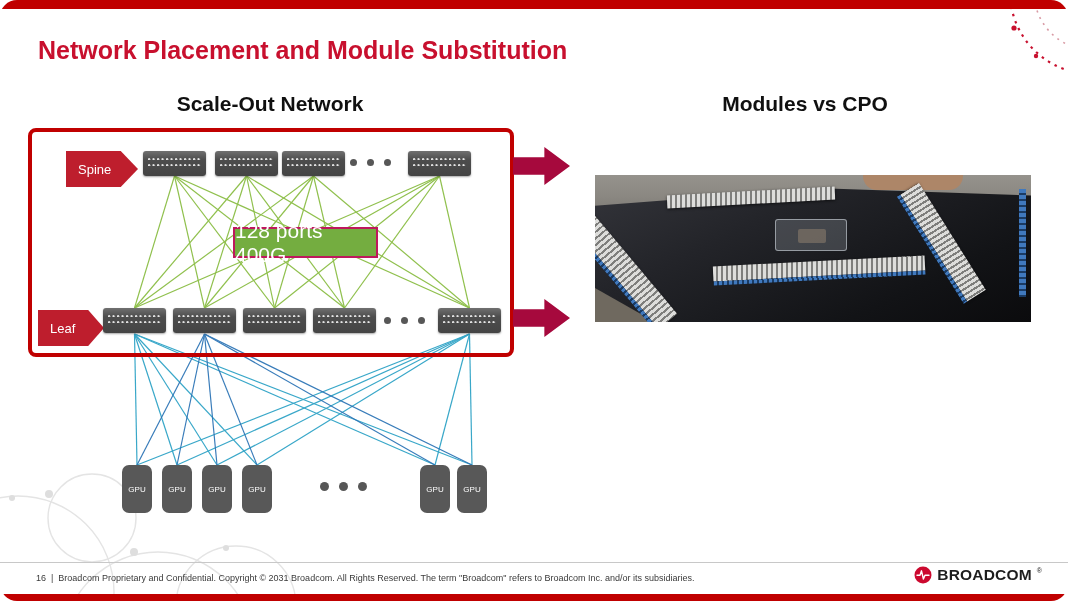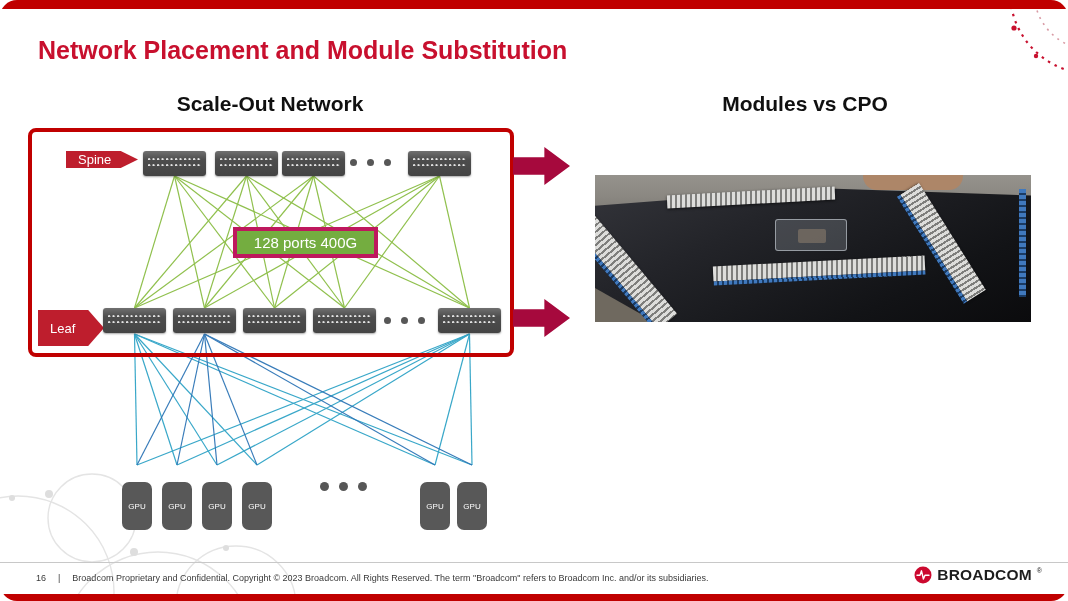--- a/index.html
+++ b/index.html
@@ -14,40 +14,40 @@
   svg.links { z-index:1; }
 
   .title { position:absolute; left:38px; top:36px; font-size:25px; font-weight:bold; color:#C8102E; z-index:3; }
   .heading { position:absolute; font-size:21px; font-weight:bold; color:#101010; text-align:center; z-index:3; }
   .heading-left { left:90px; top:92px; width:360px; }
   .heading-right { left:640px; top:92px; width:330px; }
 
   .redbox { position:absolute; left:28px; top:128px; width:486px; height:229px; border:4px solid #C00000; border-radius:8px; z-index:2; background:transparent; }
 
   .tag { position:absolute; background:#BE1E2D; color:#fff; font-size:13px; display:flex; align-items:center; padding-left:12px; z-index:3; clip-path:polygon(0 0,76% 0,100% 50%,76% 100%,0 100%); }
-  .spine-tag { left:66px; top:151px; width:72px; height:17px; }
+  .spine-tag { left:66px; top:151px; width:72px; height:36px; }
   .leaf-tag  { left:38px; top:310px; width:66px; height:36px; }
 
   .switch { position:absolute; width:63px; height:25px; background:linear-gradient(180deg,#707070,#4d4d4d 35%,#444444); border-radius:3px; z-index:3; box-shadow:0 1px 2px rgba(0,0,0,.35); }
   .switch::after { content:""; position:absolute; left:5px; right:5px; top:7px; bottom:6px;
     background-image:radial-gradient(circle at 1.2px 1.2px,#e6e6e6 .9px,transparent 1.3px);
     background-size:4.5px 6px; }
 
   .dots { position:absolute; display:flex; gap:10px; z-index:3; }
   .dots i { display:block; width:7px; height:7px; border-radius:50%; background:#575757; }
   .gpu-dots i { width:9px; height:9px; }
 
-  .portsbox { position:absolute; left:233px; top:227px; width:145px; height:31px; background:#74AD40; border:4px solid #be185d; color:#fff; font-size:15px; display:flex; align-items:center; justify-content:center; z-index:3; }
+  .portsbox { position:absolute; left:233px; top:227px; width:145px; height:31px; background:#74AD40; border:2px solid #be185d; color:#fff; font-size:21px; display:flex; align-items:center; justify-content:center; z-index:3; }
 
   .big-arrow { position:absolute; width:57px; height:38px; background:#A6093D; z-index:3;
     clip-path:polygon(0 27%,55% 27%,55% 0,100% 50%,55% 100%,55% 73%,0 73%); }
   .arrow-spine { left:513px; top:147px; }
   .arrow-leaf  { left:513px; top:299px; }
 
-  .gpu { position:absolute; width:30px; height:48px; background:#585858; border-radius:7px; color:#fff; font-size:8px; display:flex; align-items:center; justify-content:center; z-index:3;margin-top:17px; }
+  .gpu { position:absolute; width:30px; height:48px; background:#585858; border-radius:7px; color:#fff; font-size:8px; display:flex; align-items:center; justify-content:center; z-index:3; }
 
   
   .photo { position:absolute; left:595px; top:175px; width:436px; height:147px; z-index:2; overflow:hidden;
     background:linear-gradient(180deg,#95928c 0%,#8b8882 14%,#7e7b76 26%,#6f6c67 100%); }
   .ph-hand { position:absolute; left:268px; top:0; width:100px; height:15px; background:#ad8668; border-radius:0 0 14px 14px; }
   .ph-cloth { position:absolute; left:0; top:0; width:100%; height:100%;
     clip-path:polygon(0 21%,52% 9%,100% 14%,100% 100%,0 100%);
     background:linear-gradient(155deg,#35363c 0%,#232429 35%,#121316 75%,#0b0b0d 100%); }
   .ph-floor { position:absolute; left:0; bottom:0; width:60px; height:34px; clip-path:polygon(0 0,100% 100%,0 100%); background:#6f695f; }
   .strip { position:absolute; background:repeating-linear-gradient(90deg,#dddddb 0 3px,#7e7e7c 3px 5px); box-shadow:0 1px 3px rgba(0,0,0,.6); }
@@ -57,21 +57,21 @@
   .strip-2 { left:-4px;  top:36px; width:134px; height:24px; transform:rotate(50deg); transform-origin:0 0; }
   .strip-3 { left:118px; top:86px; width:212px; height:15px; transform:rotate(-3deg); }
   .strip-4 { left:324px; top:8px;  width:126px; height:22px; transform:rotate(58deg); transform-origin:0 0; }
   .blue-col { position:absolute; left:424px; top:14px; width:7px; height:108px;
     background:repeating-linear-gradient(180deg,#4079be 0 4px,#1a3b64 4px 6px); }
   .ph-case { position:absolute; left:180px; top:44px; width:72px; height:32px; background:rgba(195,203,212,.22);
     border:1px solid rgba(220,227,235,.55); border-radius:3px; }
   .ph-case::after { content:""; position:absolute; left:22px; top:9px; width:28px; height:14px; background:rgba(130,118,105,.65); border-radius:2px; }
 
   .footer-line { position:absolute; left:0; top:562px; width:100%; height:1px; background:#c8c8c8; z-index:3; }
-  .footer { position:absolute; left:36px; top:573px; z-index:3; font-size:9px; color:#3a3a3a; display:flex; align-items:center; gap:12px; white-space:nowrap; }
+  .footer { position:absolute; left:36px; top:573px; z-index:3; font-size:9px; color:#3a3a3a; display:flex; align-items:center; gap:5px; white-space:nowrap; }
 
   .logo { position:absolute; right:26px; top:566px; z-index:3; display:flex; align-items:flex-start; gap:5px;justify-content:space-between; }
   .logo-text { font-weight:bold; font-size:15.5px; color:#1d1d1d; letter-spacing:.2px; line-height:18px; }
   .reg { font-size:7px; color:#1d1d1d; margin-top:1px; }
 </style>
 </head>
 <body>
 
 <div class="slide">
 
@@ -216,21 +216,21 @@
     <div class="strip blue strip-3"></div>
     <div class="strip blue strip-4"></div>
     <div class="blue-col"></div>
     <div class="ph-case"></div>
   </div>
 
   <div class="footer-line"></div>
   <div class="footer">
     <span>16</span>
     <span>|</span>
-    <span>Broadcom Proprietary and Confidential.  Copyright © 2023 Broadcom.  All Rights Reserved. The term "Broadcom" refers to Broadcom Inc. and/or its subsidiaries.</span>
+    <span>Broadcom Proprietary and Confidential.  Copyright © 2031 Broadcom.  All Rights Reserved. The term "Broadcom" refers to Broadcom Inc. and/or its subsidiaries.</span>
   </div>
 
   <div class="logo">
     <svg width="18" height="18" viewBox="0 0 18 18">
       <circle cx="9" cy="9" r="8.5" fill="#CC092F"></circle>
       <polyline points="3,9.2 6,9.2 7.5,4.8 9.4,13 11,9.2 15,9.2" fill="none" stroke="#ffffff" stroke-width="1.4" stroke-linejoin="round" stroke-linecap="round"></polyline>
     </svg>
     <span class="logo-text">BROADCOM</span>
     <span class="reg">®</span>
   </div>

